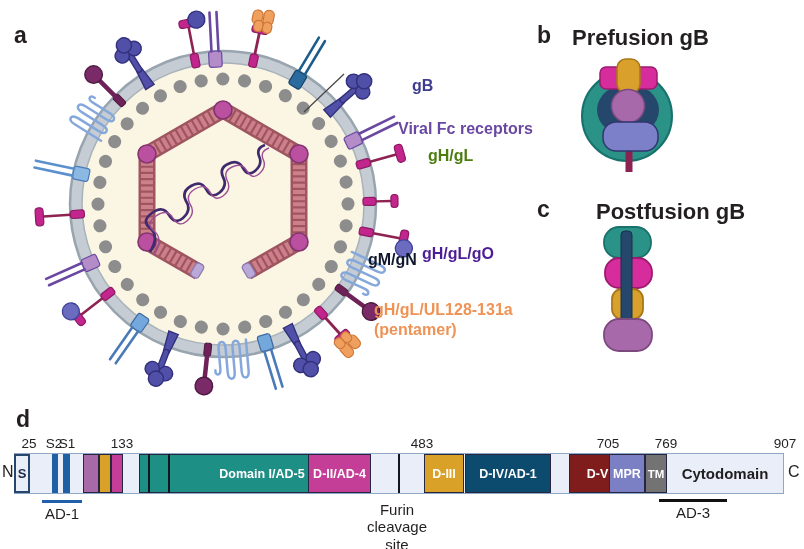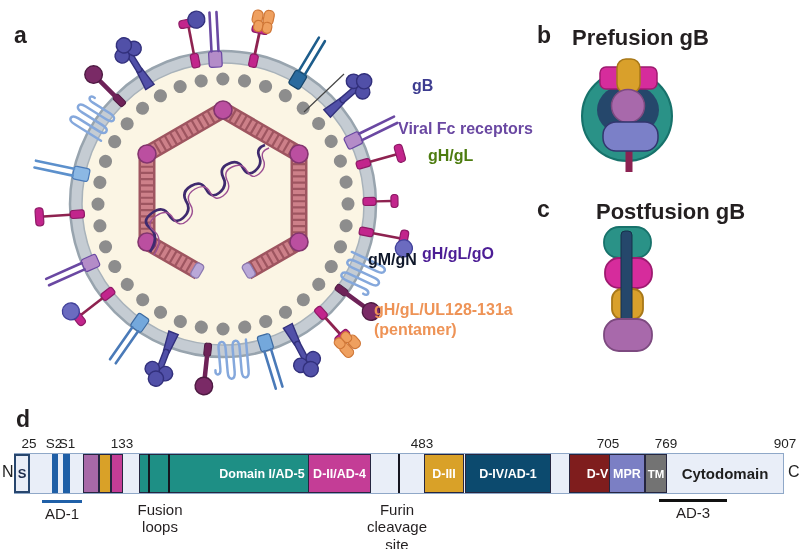--- a/index.html
+++ b/index.html
@@ -217,21 +217,19 @@
     <div class="seg" style="left:409px;width:40px;background:#d9a128;">D-III</div>
     <div class="seg" style="left:450px;width:86px;background:#0c4a6e;">D-IV/AD-1</div>
     <div class="seg" style="left:554px;width:57px;background:#7f1d1d;">D-V</div>
     <div class="seg" style="left:594px;width:36px;background:#7b7fc4;">MPR</div>
     <div class="seg" style="left:630px;width:22px;background:#737373;font-size:11.5px;">TM</div>
     <div class="seg light" style="left:652px;width:116px;font-size:15px;">Cytodomain</div>
   </div>
 
   <div class="annoline" style="left:42px;top:500px;width:40px;height:3px;background:#2060a8;"></div>
   <div class="anno" style="left:38px;top:505px;width:48px;">AD-1</div>
-  <div class="anno pre" style="left:124px;top:501px;width:72px;">Fusion
-loops</div>
   <div class="anno pre" style="left:354px;top:501px;width:86px;">Furin
 cleavage
 site</div>
   <div class="annoline" style="left:659px;top:499px;width:68px;height:2.5px;background:#111;"></div>
   <div class="anno" style="left:659px;top:504px;width:68px;">AD-3</div>
 
 </div>
 
 </body></html>

